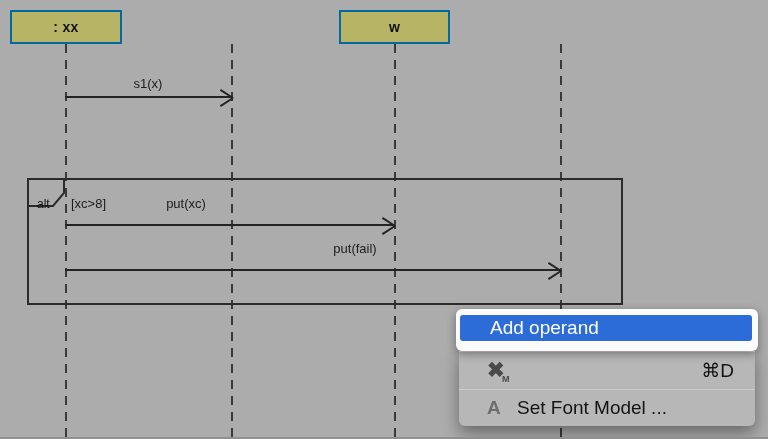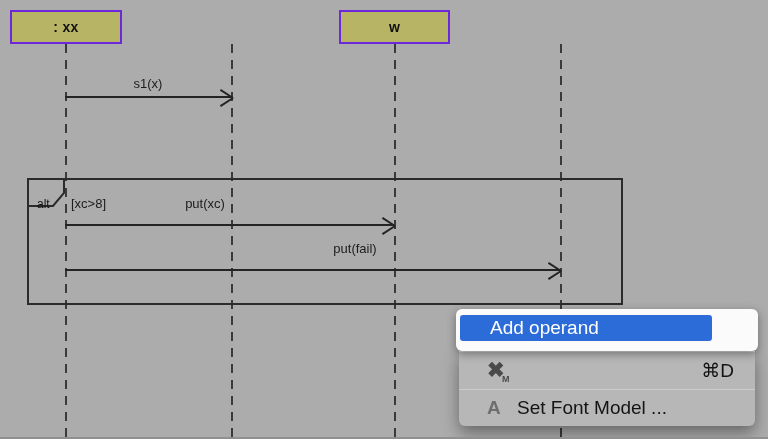--- a/index.html
+++ b/index.html
@@ -8,21 +8,21 @@
 
   .canvas {
     position:relative; width:768px; height:439px;
     background:#acacac; overflow:hidden;
     border-bottom:2px solid #909090;
   }
 
   
   .head {
     position:absolute; top:10px; height:34px;
-    background:#b8b466; border:2px solid #6d28d9;
+    background:#b8b466; border:2px solid #0369a1;
     display:flex; align-items:center; justify-content:center;
     font-size:14px; font-weight:600; color:#111; letter-spacing:.3px;
   }
 
   
   .lifeline {
     position:absolute; top:44px; bottom:0; width:2px;
     background:repeating-linear-gradient(to bottom, #3a3a3a 0 9px, rgba(0,0,0,0) 9px 16px);
   }
 
@@ -58,21 +58,21 @@
   }
 
   
   .menu-white-band {
     position:absolute; left:456px; top:309px; width:302px; height:42px;
     background:#fbfbfb; border-radius:6px;
     box-shadow:0 3px 10px rgba(0,0,0,.38);
     z-index:10;
   }
   .menu-item-highlight {
-    position:absolute; left:4px; top:6px; width:252px; height:26px;
+    position:absolute; left:4px; top:6px; width:292px; height:26px;
     background:#2b6cd9; border-radius:3px;
     display:flex; align-items:center;
     color:#ffffff; font-size:19px; padding-left:30px;
   }
   .menu-gray {
     position:absolute; left:459px; top:351px; width:296px; height:75px;
     background:#b7b7b7; border-radius:0 0 6px 6px;
     box-shadow:0 7px 16px rgba(0,0,0,.40);
     border-top:1px solid #d9d9d9;
     z-index:9;
@@ -121,21 +121,21 @@
   <div class="msg-line" style="left:65px; top:96px; width:167px;"></div>
 
   <div class="fragment">
     <svg class="frag-pentagon" width="40" height="30" viewBox="0 0 40 30">
       <path d="M1,1 H37 V15 L26,28 H1 Z" fill="none" stroke="#2b2b2b" stroke-width="2"></path>
     </svg>
     <span class="frag-op">alt</span>
     <span class="frag-guard">[xc&gt;8]</span>
   </div>
 
-  <span class="msg-label" style="left:205px; top:196px;">put(xc)</span>
+  <span class="msg-label" style="left:186px; top:196px;">put(xc)</span>
   <div class="msg-line" style="left:65px; top:224px; width:329px;"></div>
 
   <span class="msg-label" style="left:355px; top:241px;">put(fail)</span>
   <div class="msg-line" style="left:65px; top:269px; width:495px;"></div>
 
   <div class="menu-white-band">
     <div class="menu-item-highlight">
       <span>Add operand</span>
     </div>
   </div>

